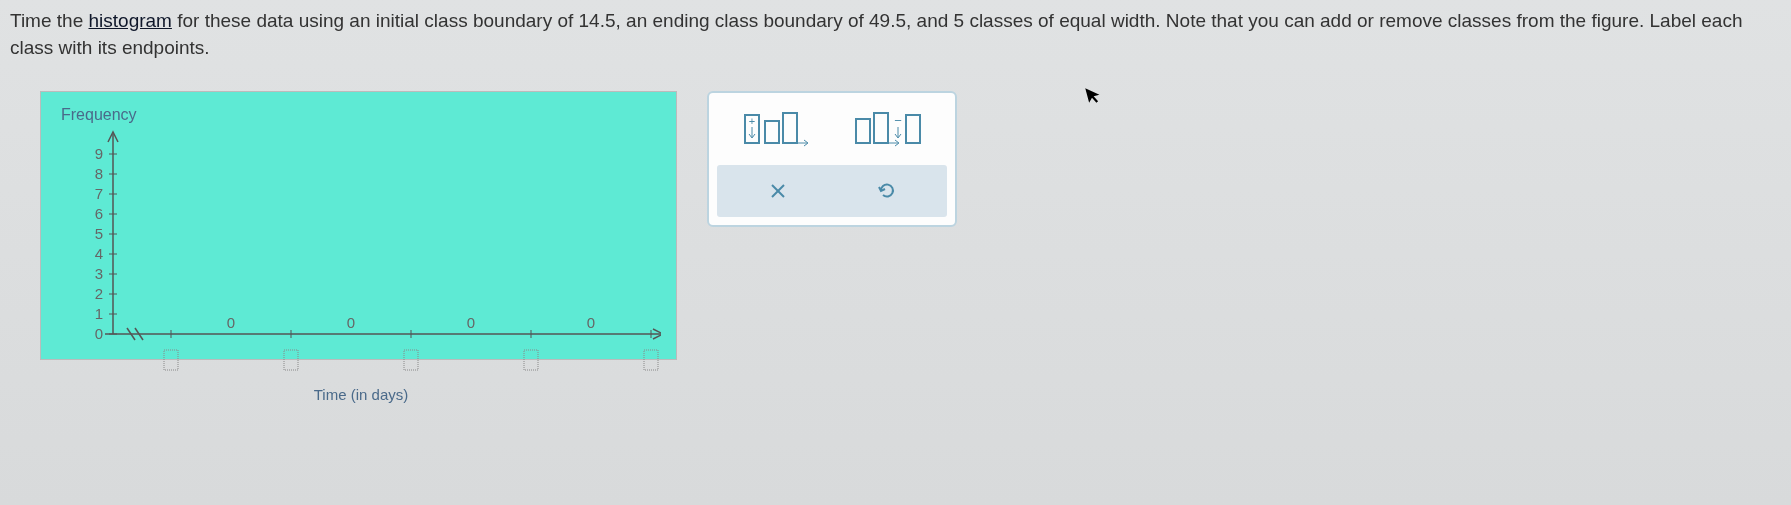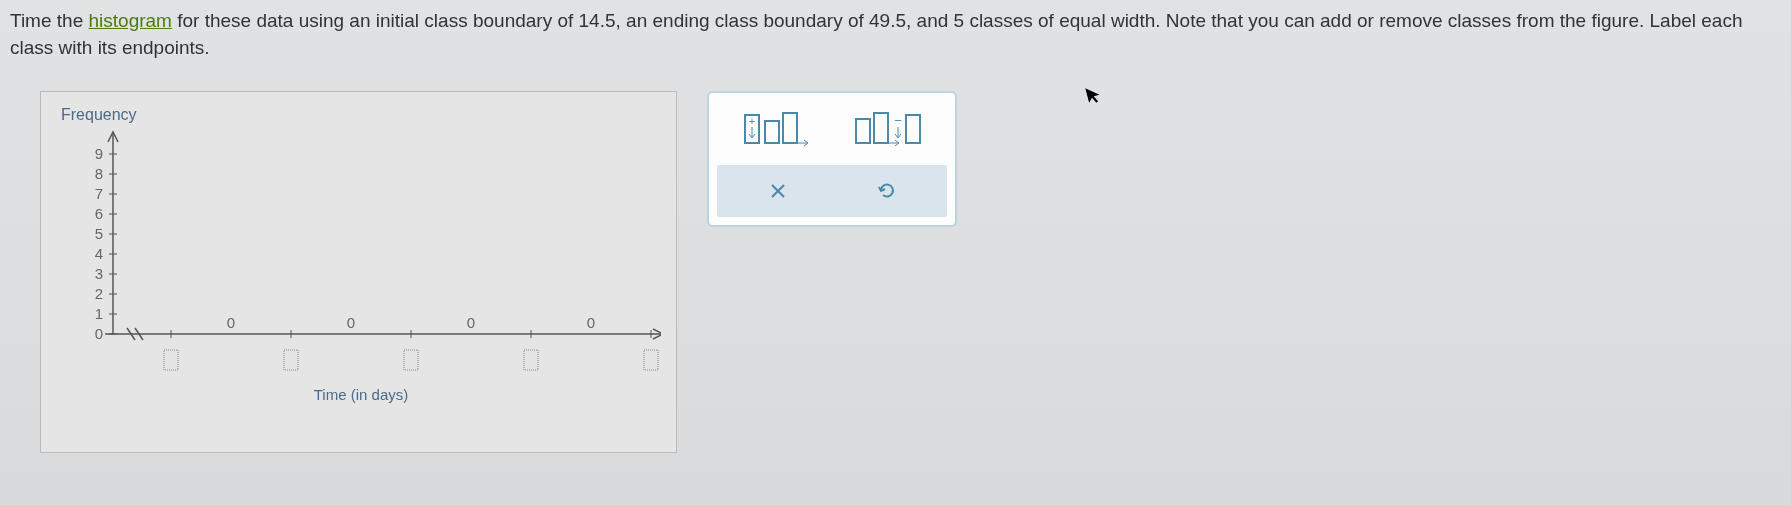--- a/index.html
+++ b/index.html
@@ -11,33 +11,33 @@
       padding: 8px 10px;
       color: #333;
     }
     .instruction {
       font-size: 19px;
       color: #333;
       line-height: 1.4;
       margin-bottom: 30px;
     }
     .instruction .keyword {
-      color: #4d7c0f;
+      color: #0f172a;
       text-decoration: underline;
     }
     .work-area {
       display: flex;
       gap: 30px;
       align-items: flex-start;
       padding-left: 30px;
     }
     .chart-panel {
       width: 637px;
-      height: 362px;
-      background: #e5e5e5;
+      height: 269px;
+      background: #5eead4;
       border: 1px solid #bbb;
       position: relative;
       padding: 16px 20px;
     }
     .y-label {
       font-size: 16px;
       color: #4a6a8a;
       position: absolute;
       top: 14px;
       left: 20px;

